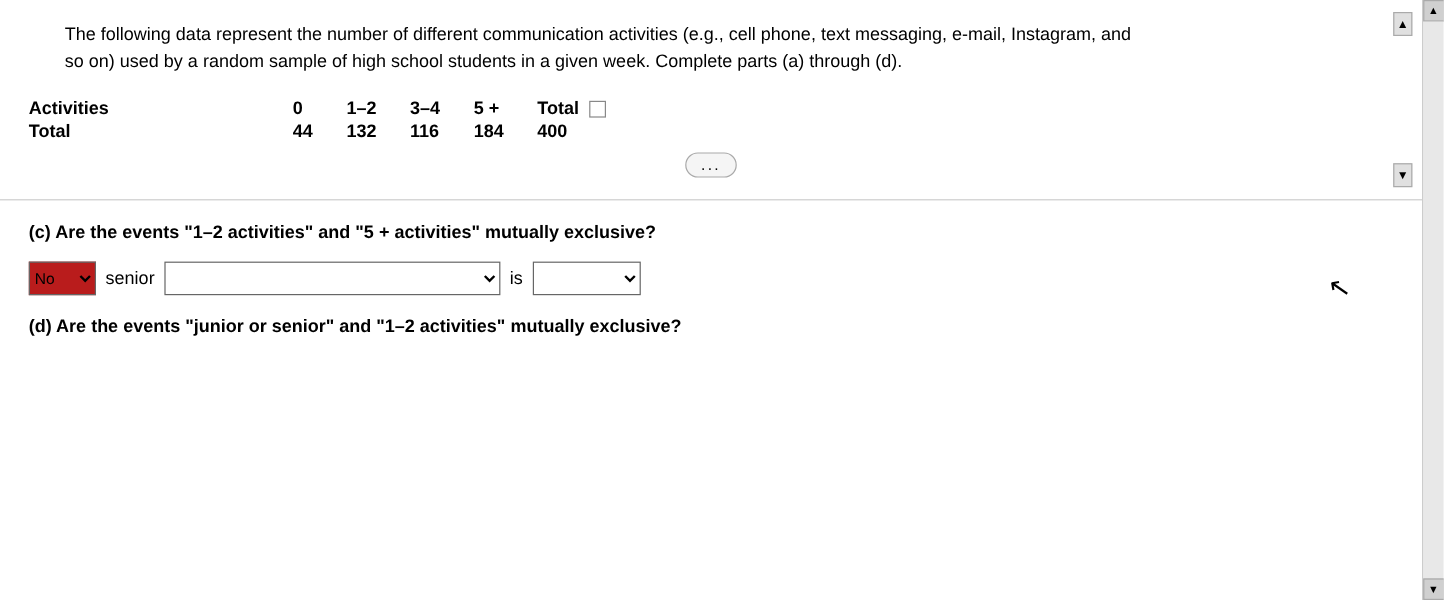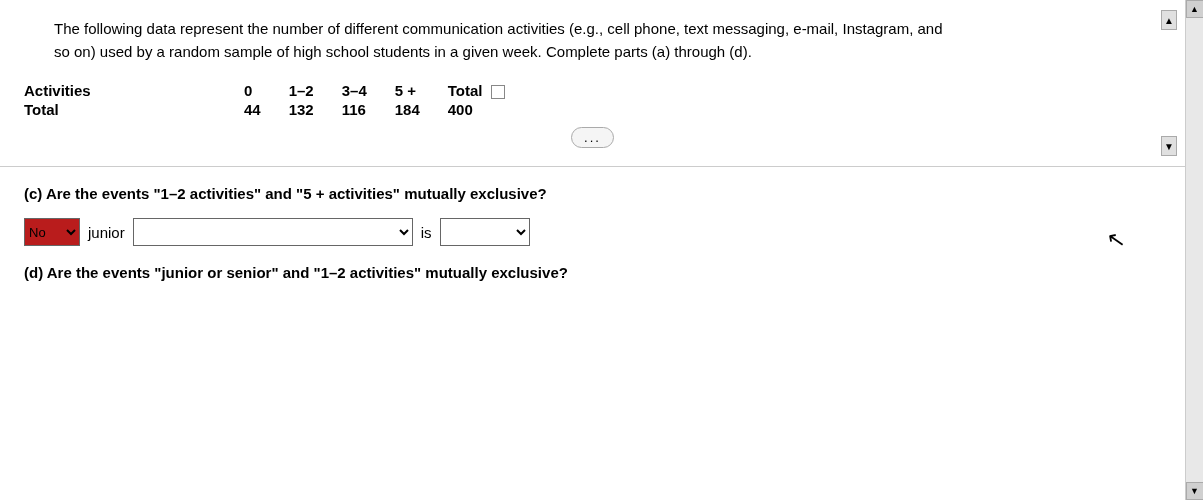--- a/index.html
+++ b/index.html
@@ -297,21 +297,21 @@
 
       <div class="answer-row">
 
         <div class="dropdown-small">
           <select>
             <option>No</option>
             <option>Yes</option>
           </select>
         </div>
 
-        <span class="because-label">junior</span>
+        <span class="because-label">senior</span>
 
         <div class="dropdown-long">
           <select>
             <option value=""></option>
             <option value="p0">P(1-2 and 5+) = 0</option>
             <option value="pnot0">P(1-2 and 5+) ≠ 0</option>
           </select>
         </div>
 
         <span class="is-label">is</span>

